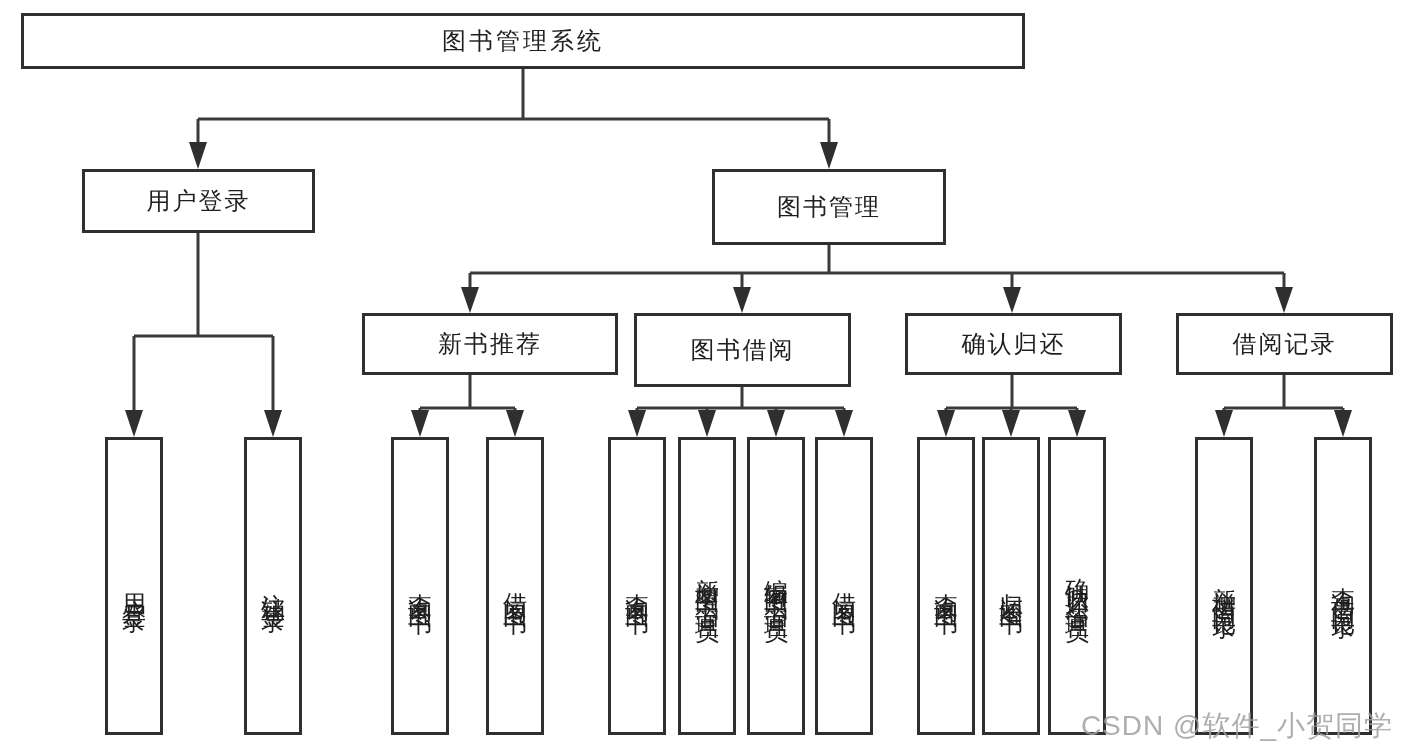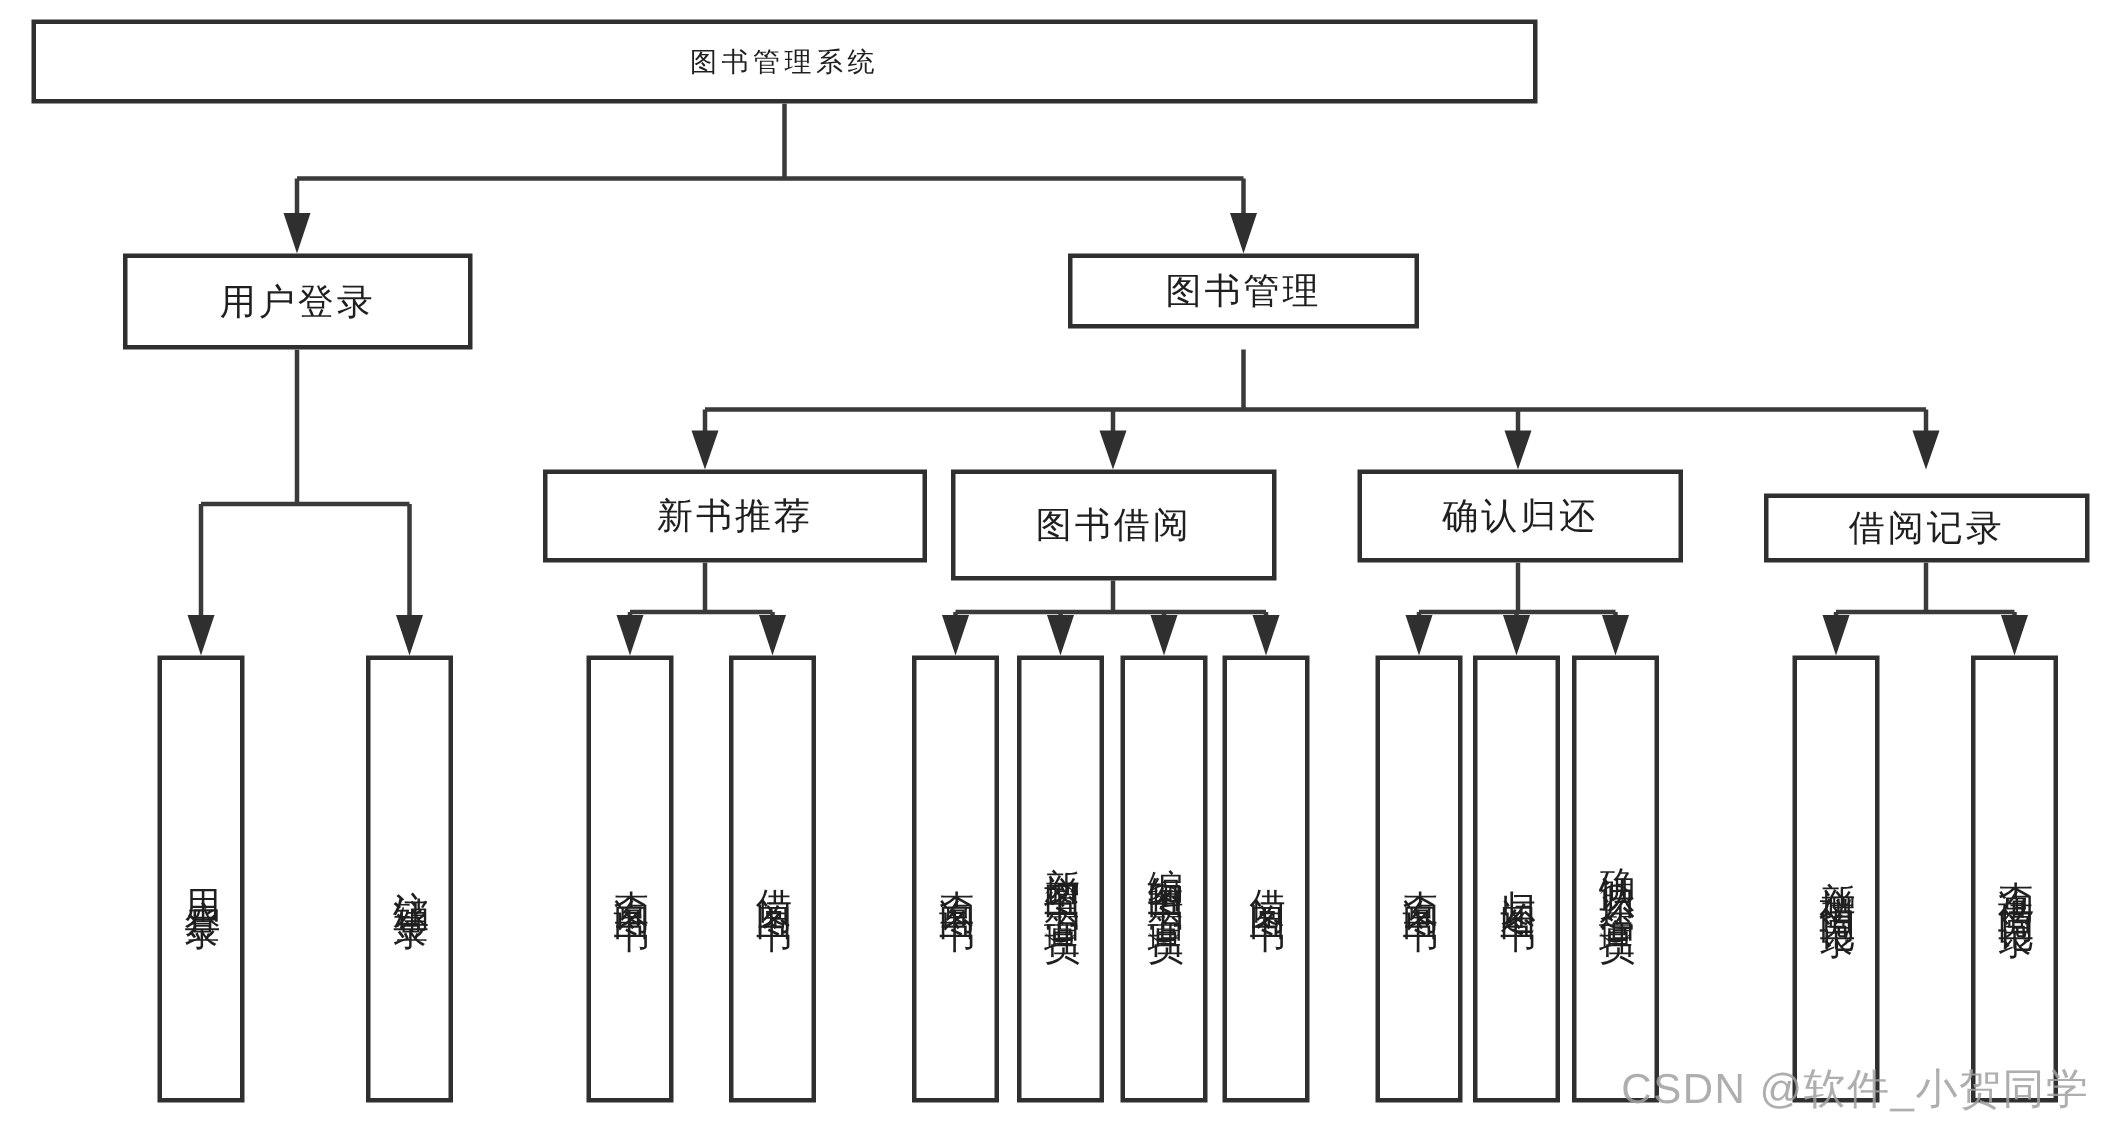--- a/index.html
+++ b/index.html
@@ -31,21 +31,21 @@
     align-items: center;
     justify-content: center;
     z-index: 2;
   }
   .hbox {
     font-size: 24px;
     letter-spacing: 2px;
     white-space: nowrap;
   }
   .root-box {
-    font-size: 18px;
+    font-size: 24px;
     letter-spacing: 3px;
   }
   .vbox span {
     writing-mode: vertical-rl;
     font-size: 24px;
     letter-spacing: 6px;
     line-height: 1;
     white-space: nowrap;
   }
   .watermark {
@@ -100,26 +100,26 @@
       <polygon points="1002,410 1020,410 1011,437"></polygon>
       <polygon points="1068,410 1086,410 1077,437"></polygon>
       <polygon points="1215,410 1233,410 1224,437"></polygon>
       <polygon points="1334,410 1352,410 1343,437"></polygon>
     </g>
   </svg>
 
   <div class="box hbox root-box" style="left:21px; top:13px; width:1004px; height:56px;">图书管理系统</div>
 
   <div class="box hbox" style="left:82px; top:169px; width:233px; height:64px;">用户登录</div>
-  <div class="box hbox" style="left:712px; top:169px; width:234px; height:50px;">图书管理</div>
+  <div class="box hbox" style="left:712px; top:169px; width:234px; height:76px;">图书管理</div>
 
   <div class="box hbox" style="left:362px; top:313px; width:256px; height:62px;">新书推荐</div>
   <div class="box hbox" style="left:634px; top:313px; width:217px; height:74px;">图书借阅</div>
   <div class="box hbox" style="left:905px; top:313px; width:217px; height:62px;">确认归还</div>
-  <div class="box hbox" style="left:1176px; top:313px; width:217px; height:46px;margin-top:16px;">借阅记录</div>
+  <div class="box hbox" style="left:1176px; top:313px; width:217px; height:62px;">借阅记录</div>
 
   <div class="box vbox" style="left:105px; top:437px; width:58px; height:298px;">
     <span>用户登录</span>
   </div>
   <div class="box vbox" style="left:244px; top:437px; width:58px; height:298px;">
     <span>注销登录</span>
   </div>
 
   <div class="box vbox" style="left:391px; top:437px; width:58px; height:298px;">
     <span>查询图书</span>

